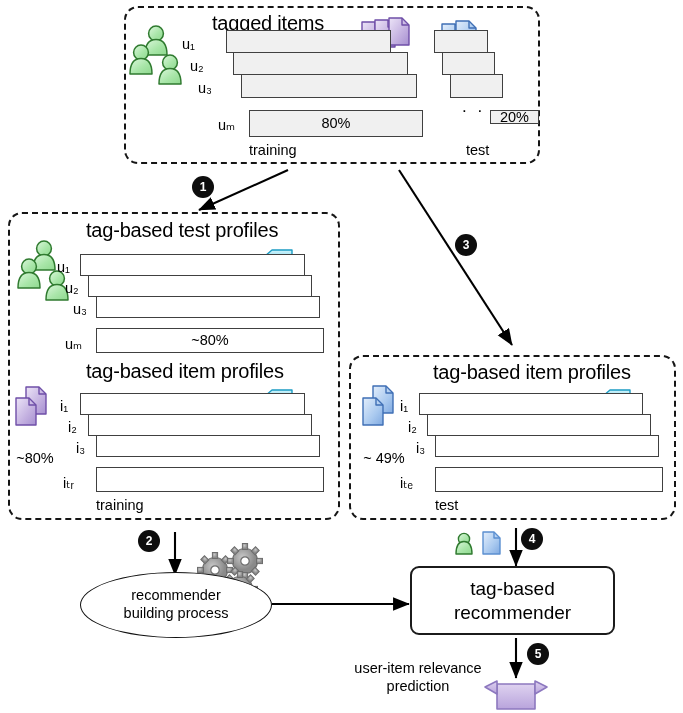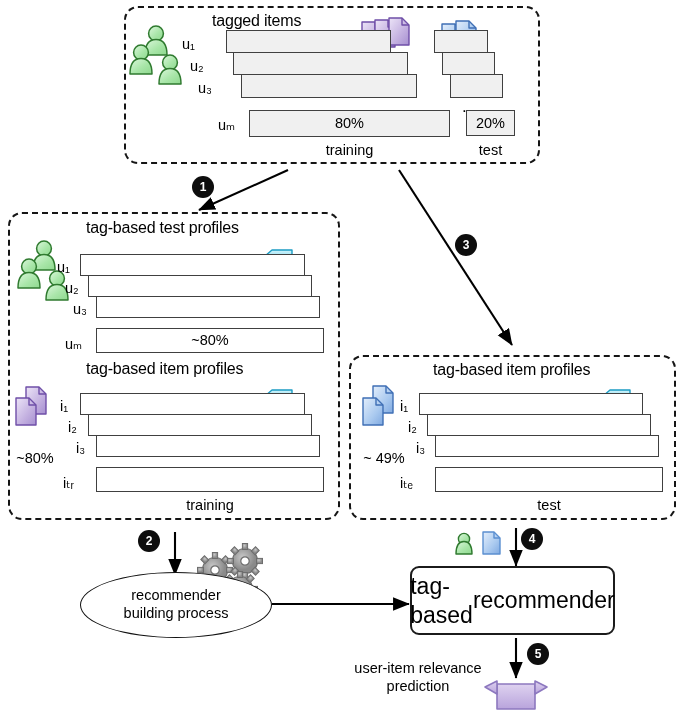--- a/index.html
+++ b/index.html
@@ -22,21 +22,21 @@
     position:absolute;
     border:2px dashed #151515;
     border-radius:14px;
     box-sizing:border-box;
     background:transparent;
   }
 
   
   .panel-title{
     position:absolute;
-    font-size:16px;
+    font-size:20px;
     letter-spacing:-0.2px;
     white-space:nowrap;
     color:#000;
   }
 
   
   .bar{
     position:absolute;
     box-sizing:border-box;
     border:1.6px solid #404040;
@@ -68,21 +68,20 @@
     line-height:1;
     color:#000;
     white-space:nowrap;
   }
 
   
   .caption{
     position:absolute;
     font-size:14.5px;
     white-space:nowrap;
-    text-align:center;
     color:#000;
   }
 
   
   .badge{
     position:absolute;
     width:22px;height:22px;
     border-radius:50%;
     background:#0d0d0d;
     color:#fff;
@@ -105,24 +104,24 @@
   }
 
   
   .recbox{
     position:absolute;
     box-sizing:border-box;
     border:2px solid #1b1b1b;
     border-radius:9px;
     background:#fff;
     display:flex;
-    flex-direction:row;
+    flex-direction:column;
     align-items:center;
     justify-content:center;
-    font-size:23px;
+    font-size:19px;
     line-height:1.22;
     color:#000;
   }
 
   
   .ellipse{
     position:absolute;
     box-sizing:border-box;
     border:1.6px solid #111;
     border-radius:50%;
@@ -303,24 +302,24 @@
 
   <div class="idx" style="left:182px;top:36px;">u₁</div>
   <div class="idx" style="left:190px;top:58px;">u₂</div>
   <div class="idx" style="left:198px;top:80px;">u₃</div>
 
   <div class="dots" style="left:327px;top:98px;">. . .</div>
   <div class="dots" style="left:462px;top:98px;">. . .</div>
 
   <div class="idx" style="left:218px;top:117px;">uₘ</div>
 
-  <div class="bar filled center" style="left:249px;top:110px;width:201px;height:27px;">
+  <div class="bar filled center" style="left:249px;top:110px;width:174px;height:27px;">
     <span class="bar-label">80%</span>
   </div>
-  <div class="bar filled center" style="left:466px;top:110px;width:49px;height:26px;">
+  <div class="bar filled center" style="left:490px;top:110px;width:49px;height:14px;">
     <span class="bar-label">20%</span>
   </div>
 
   <div class="caption" style="left:249px;top:142px;width:201px;">training</div>
   <div class="caption" style="left:466px;top:142px;width:49px;">test</div>
 
   <div class="badge" style="left:192px;top:176px;">1</div>
   <div class="badge" style="left:455px;top:234px;">3</div>
 
   <div class="panel" style="left:8px;top:212px;width:332px;height:308px;"></div>

